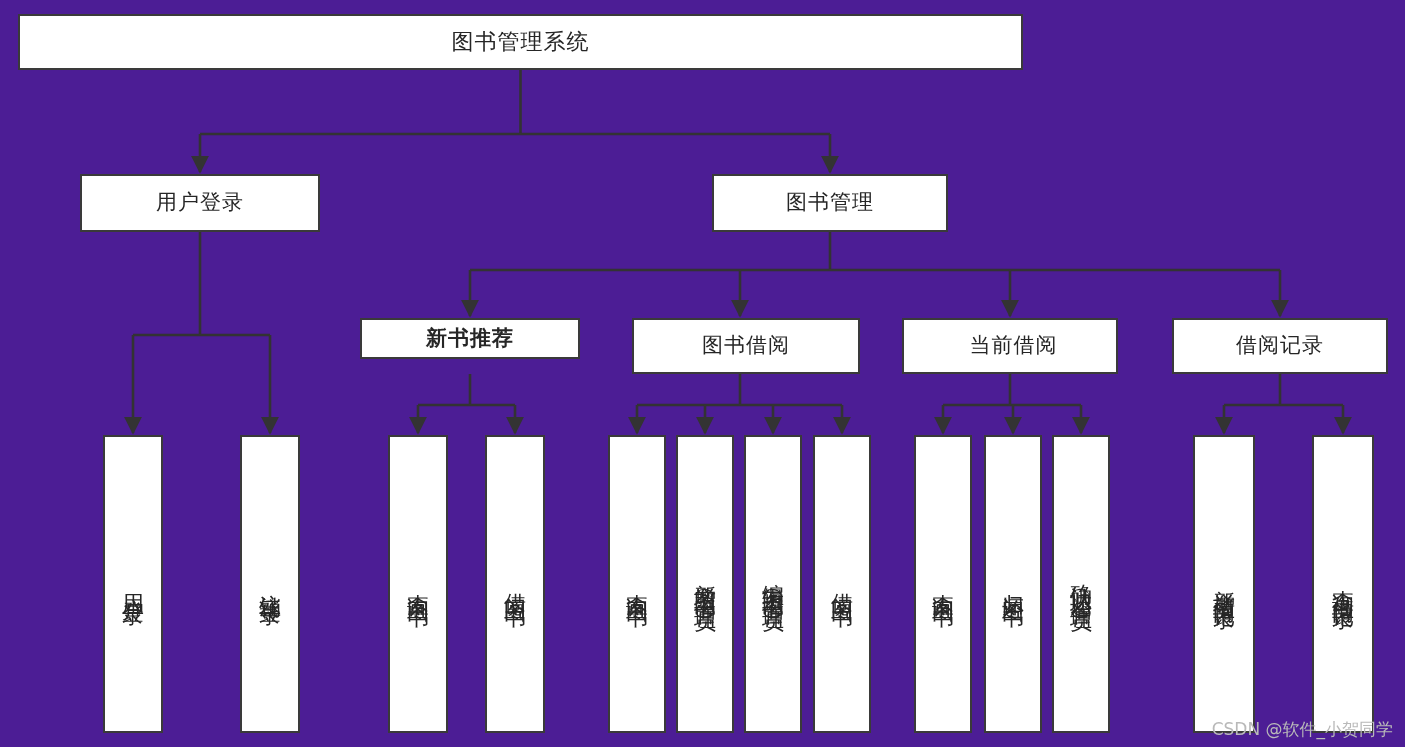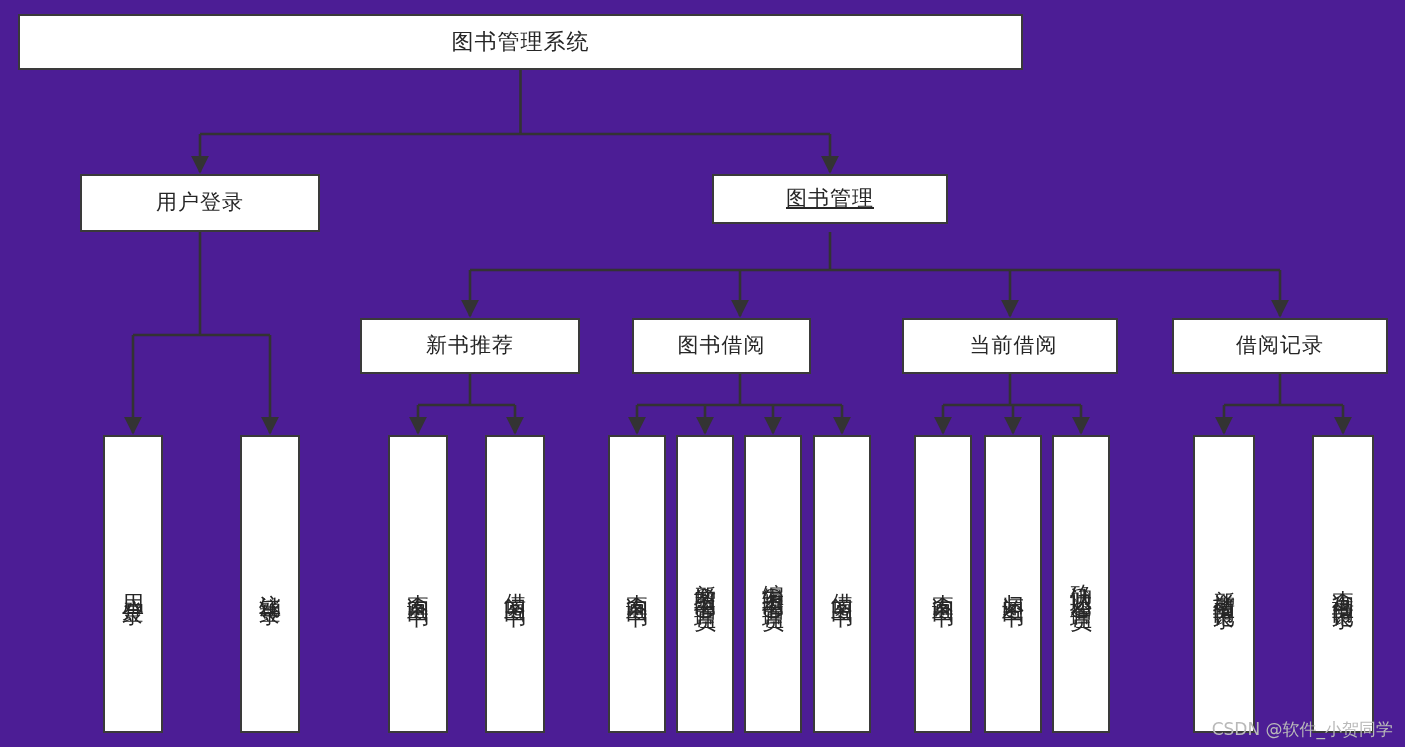--- a/index.html
+++ b/index.html
@@ -125,33 +125,33 @@
       </div>
       <div class="node h-node" style="left: 80px; top: 174px; width: 240px; height: 58px;">
         <span class="htext">用户登录</span>
       </div>
       <div class="node v-node" style="left: 103px; top: 435px; width: 60px; height: 298px;">
         <span class="vtext">用户登录</span>
       </div>
       <div class="node v-node" style="left: 240px; top: 435px; width: 60px; height: 298px;">
         <span class="vtext">注销登录</span>
       </div>
-      <div class="node h-node" style="left: 712px; top: 174px; width: 236px; height: 50px; text-decoration: underline;">
+      <div class="node h-node" style="left: 712px; top: 174px; width: 236px; height: 58px;">
         <span class="htext">图书管理</span>
       </div>
-      <div class="node h-node" style="left: 360px; top: 318px; width: 220px; height: 56px;">
+      <div class="node h-node" style="left: 360px; top: 318px; width: 220px; height: 41px; font-weight: bold;">
         <span class="htext">新书推荐</span>
       </div>
       <div class="node v-node" style="left: 388px; top: 435px; width: 60px; height: 298px;">
         <span class="vtext">查询图书</span>
       </div>
       <div class="node v-node" style="left: 485px; top: 435px; width: 60px; height: 298px;">
         <span class="vtext">借阅图书</span>
       </div>
-      <div class="node h-node" style="left: 632px; top: 318px; width: 179px; height: 56px;">
+      <div class="node h-node" style="left: 632px; top: 318px; width: 228px; height: 56px;">
         <span class="htext">图书借阅</span>
       </div>
       <div class="node v-node" style="left: 608px; top: 435px; width: 58px; height: 298px;">
         <span class="vtext">查询图书</span>
       </div>
       <div class="node v-node" style="left: 676px; top: 435px; width: 58px; height: 298px;">
         <span class="vtext">新增图书（管理员）</span>
       </div>
       <div class="node v-node" style="left: 744px; top: 435px; width: 58px; height: 298px;">
         <span class="vtext">编辑图书（管理员）</span>

